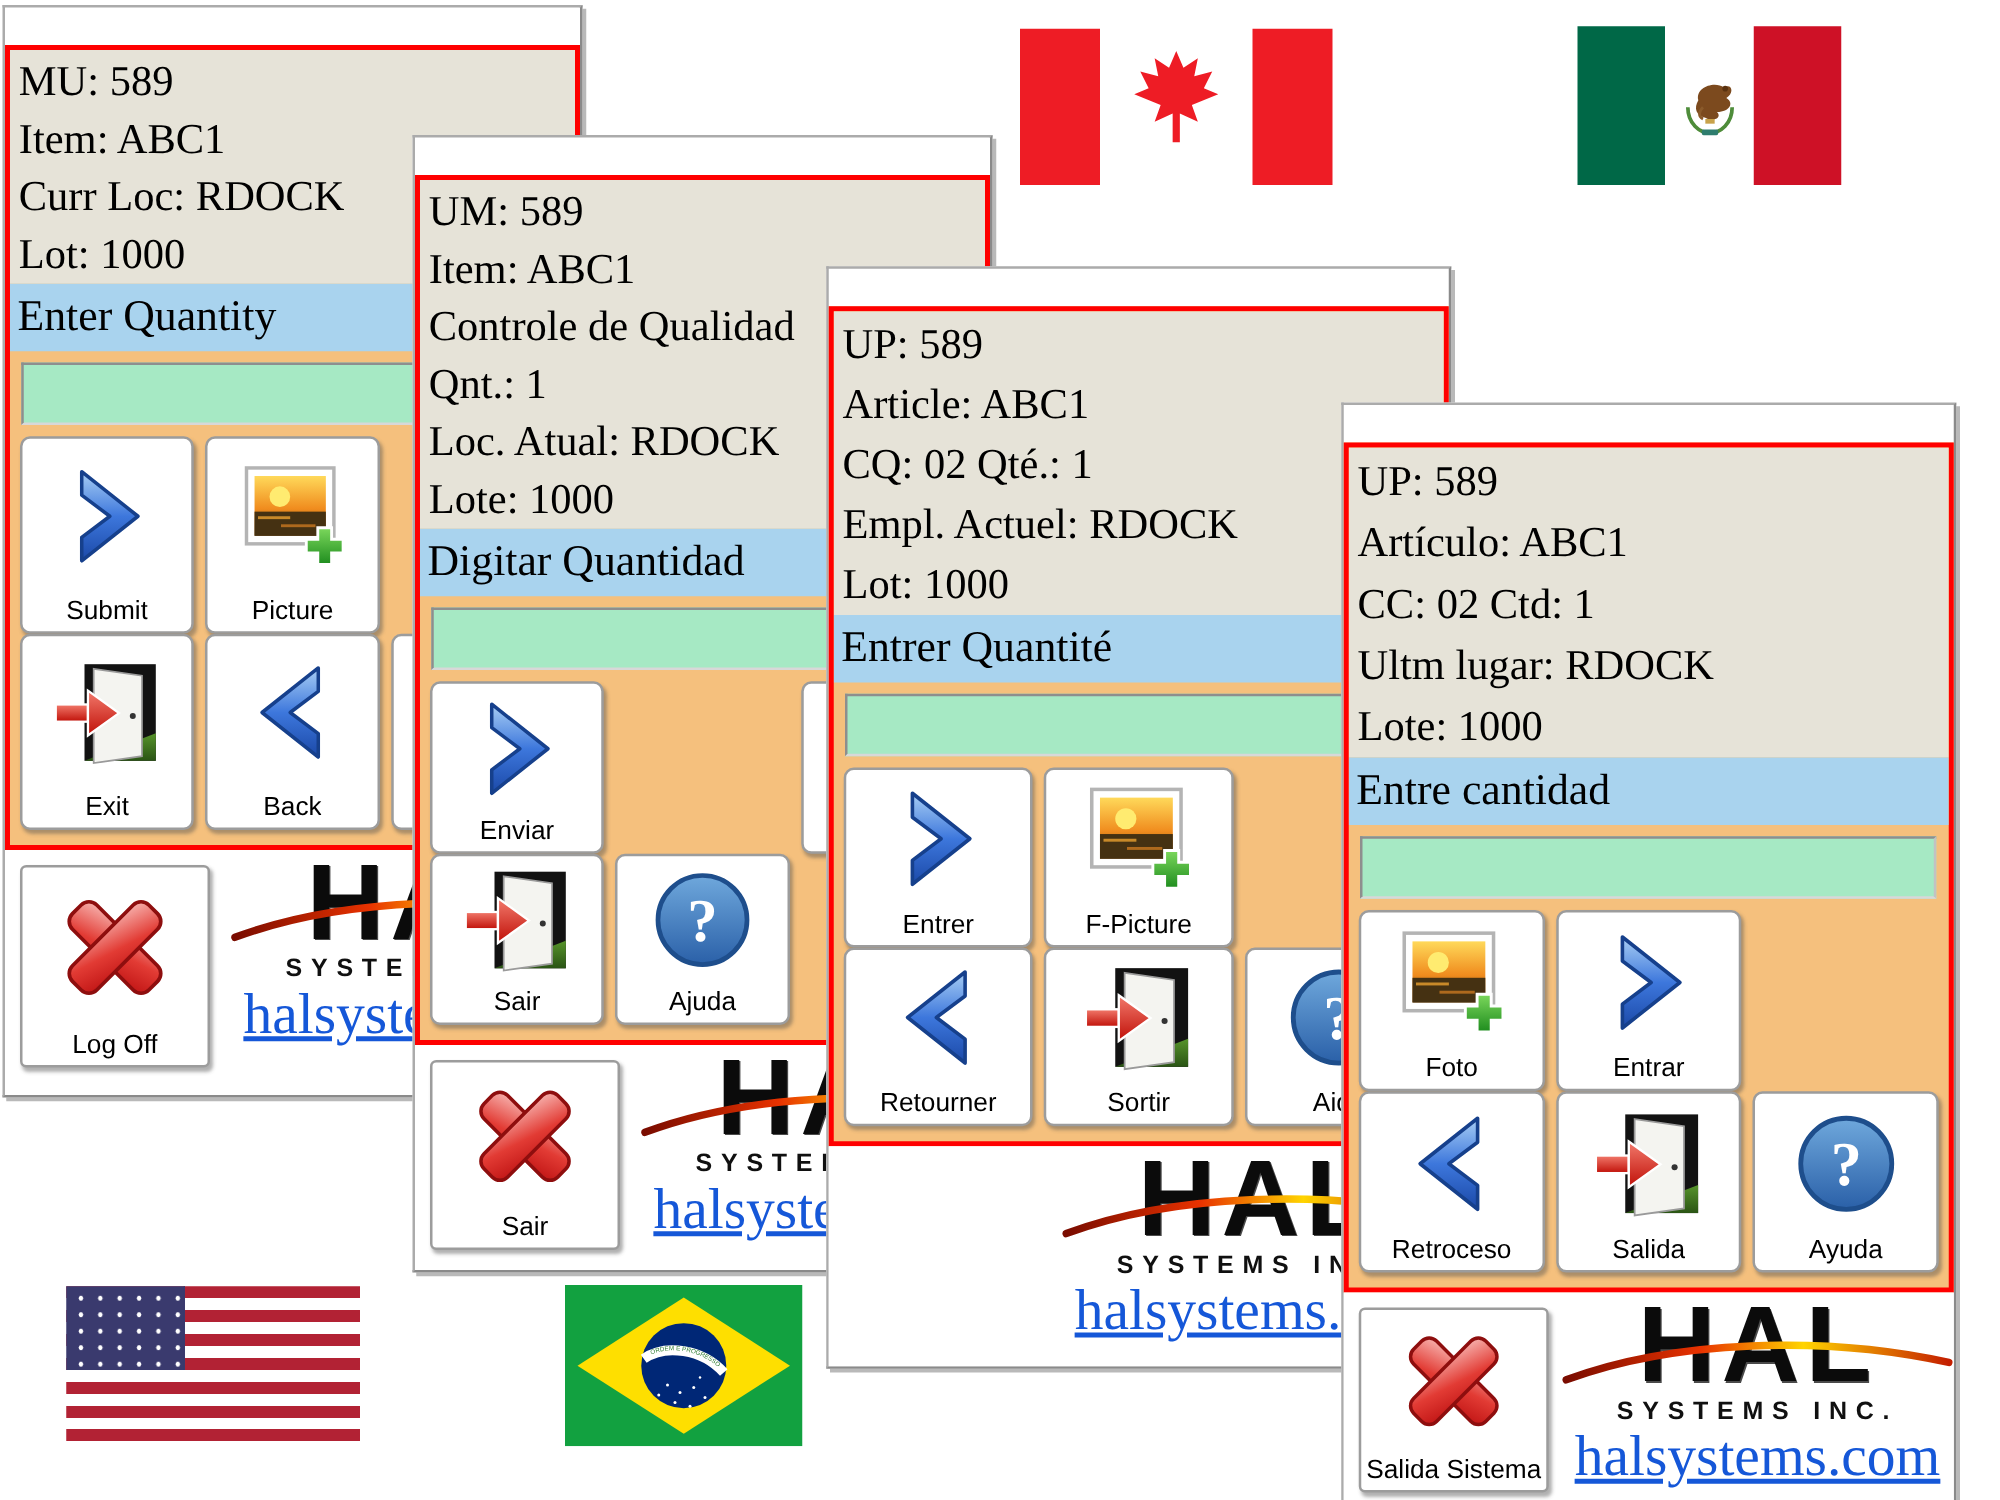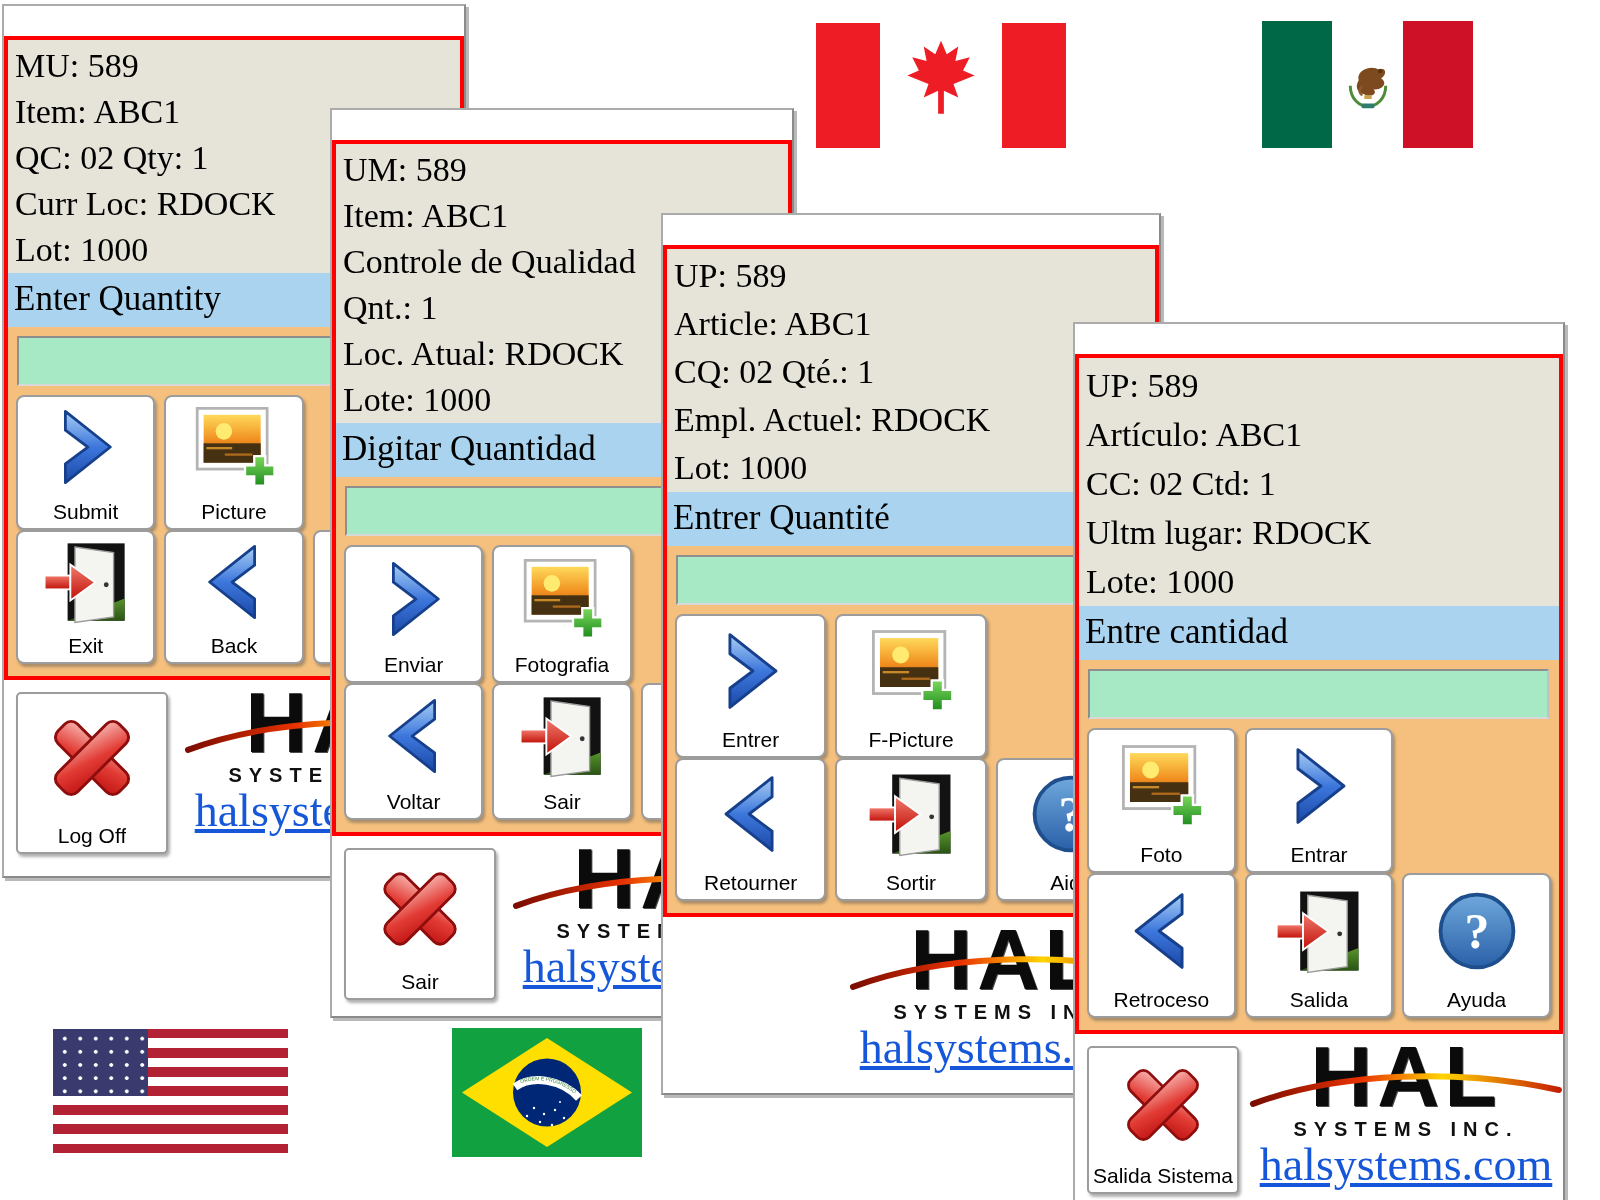--- a/index.html
+++ b/index.html
@@ -108,21 +108,20 @@
   </defs>
 </svg>
 
 <div id="canvas">
 
   <div class="win" style="left:2px;top:4px;width:464px;--rb:644px;--fh:196px;--lh:46px;--loh:162px;z-index:1;">
     <div class="redbox">
       <div class="info">
         <div class="iline">MU: 589</div>
         <div class="iline">Item: ABC1</div>
-        <div class="iline">QC: 02 Qty: 1</div>
         <div class="iline">Curr Loc: RDOCK</div>
         <div class="iline">Lot: 1000</div>
       </div>
       <div class="band">Enter Quantity</div>
       <div class="entry">
         <div class="qinput"></div>
       </div>
       <div class="grid">
         <div class="btn">
           <span class="ic">
@@ -219,34 +218,20 @@
         <div class="qinput"></div>
       </div>
       <div class="grid">
         <div class="btn">
           <span class="ic">
             <svg width="90" height="90" viewBox="0 0 96 96">
                 <path d="M26 10 L74 48 L26 86 L26 66 L50 48 L26 30 Z" fill="url(#gBlue)" stroke="#16408C" stroke-width="3" stroke-linejoin="round"></path>
               </svg>
           </span>
           <span class="bl">Enviar</span>
-        </div>
-        <div class="btn">
-          <span class="ic">
-            <svg width="96" height="92" viewBox="0 0 100 100">
-                <rect x="10" y="8" width="76" height="66" fill="#fff" stroke="#B4B4B4" stroke-width="3"></rect>
-                <rect x="17" y="15" width="62" height="52" fill="url(#gSun)"></rect>
-                <circle cx="39" cy="33" r="9" fill="#FFEB70"></circle>
-                <rect x="17" y="46" width="62" height="21" fill="#453112"></rect>
-                <rect x="20" y="50" width="28" height="2.5" fill="#E8A030" opacity=".8"></rect>
-                <rect x="40" y="57" width="30" height="2.5" fill="#C87820" opacity=".8"></rect>
-                <path d="M72 60 h12 v10 h10 v12 h-10 v10 h-12 v-10 h-10 v-12 h10 z" fill="url(#gPlus)" stroke="#fff" stroke-width="2.5"></path>
-              </svg>
-          </span>
-          <span class="bl">Fotografia</span>
         </div>
         <div class="sp"></div>
         <div class="btn">
           <span class="ic">
             <svg width="90" height="90" viewBox="0 0 96 96">
                 <path d="M70 10 L22 48 L70 86 L70 66 L46 48 L70 30 Z" fill="url(#gBlue)" stroke="#16408C" stroke-width="3" stroke-linejoin="round"></path>
               </svg>
           </span>
           <span class="bl">Voltar</span>
         </div>

